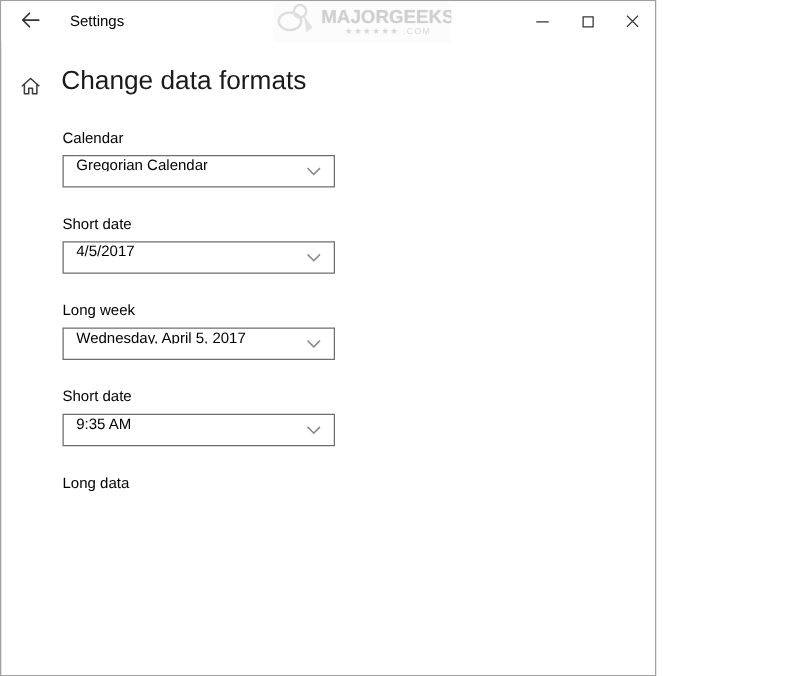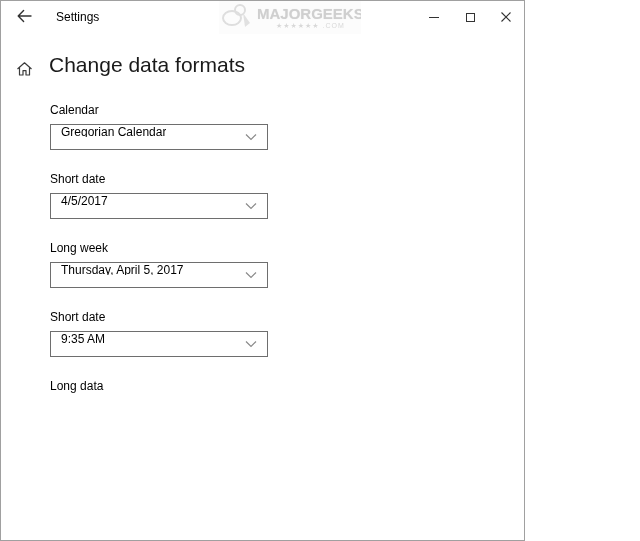--- a/index.html
+++ b/index.html
@@ -158,21 +158,21 @@
           <svg width="12" height="7" viewBox="0 0 12 7">
               <path d="M1 1 L6 6 L11 1" fill="none" stroke="#8a8a8a" stroke-width="1.2"></path>
             </svg>
         </span>
       </button>
     </div>
 
     <div class="field">
       <span class="field-label">Long week</span>
       <button class="combobox">
-        <span class="combobox-value">Thursday, April 5, 2017</span>
+        <span class="combobox-value">Wednesday, April 5, 2017</span>
         <span class="chevron">
           <svg width="12" height="7" viewBox="0 0 12 7">
               <path d="M1 1 L6 6 L11 1" fill="none" stroke="#8a8a8a" stroke-width="1.2"></path>
             </svg>
         </span>
       </button>
     </div>
 
     <div class="field">
       <span class="field-label">Short date</span>

